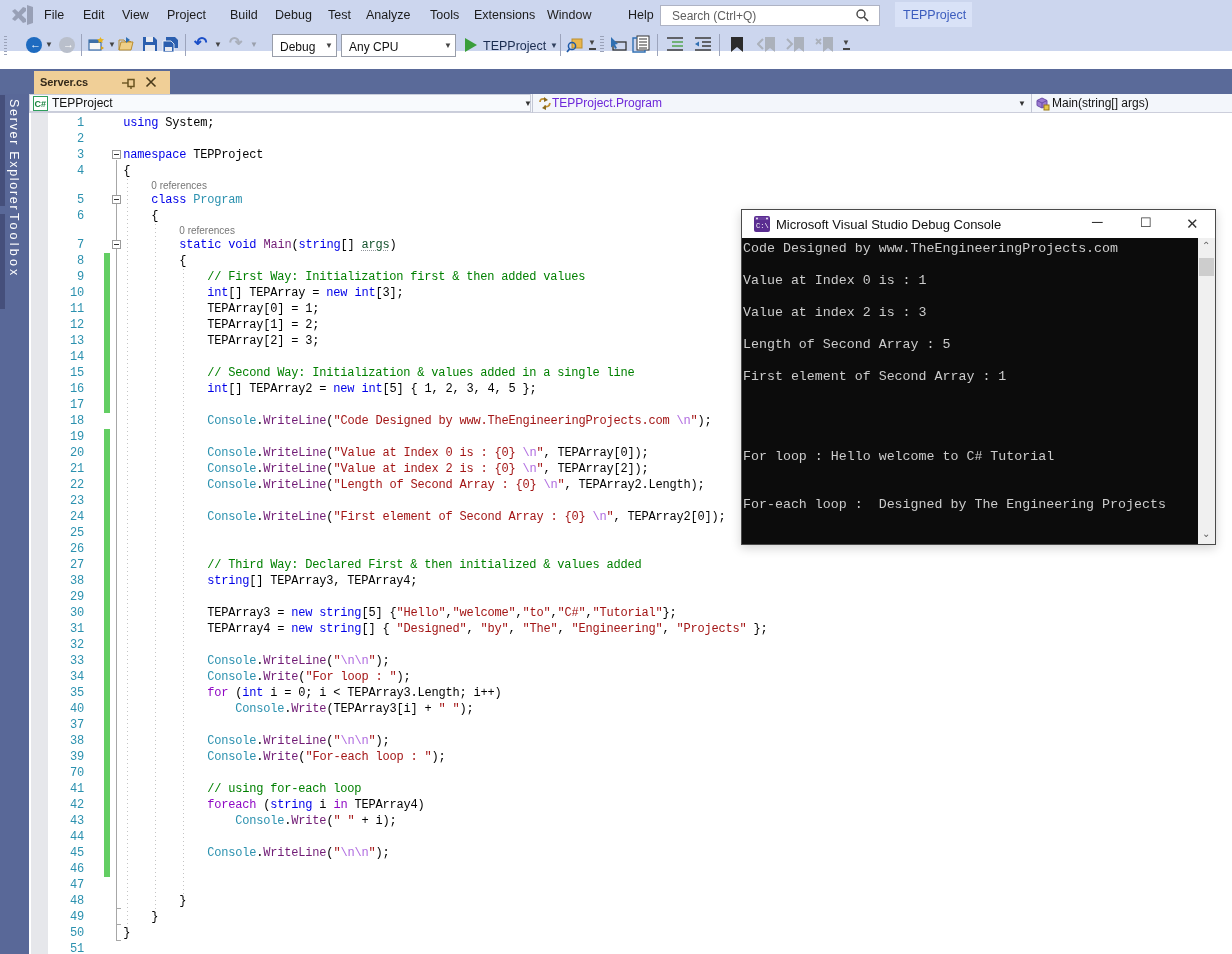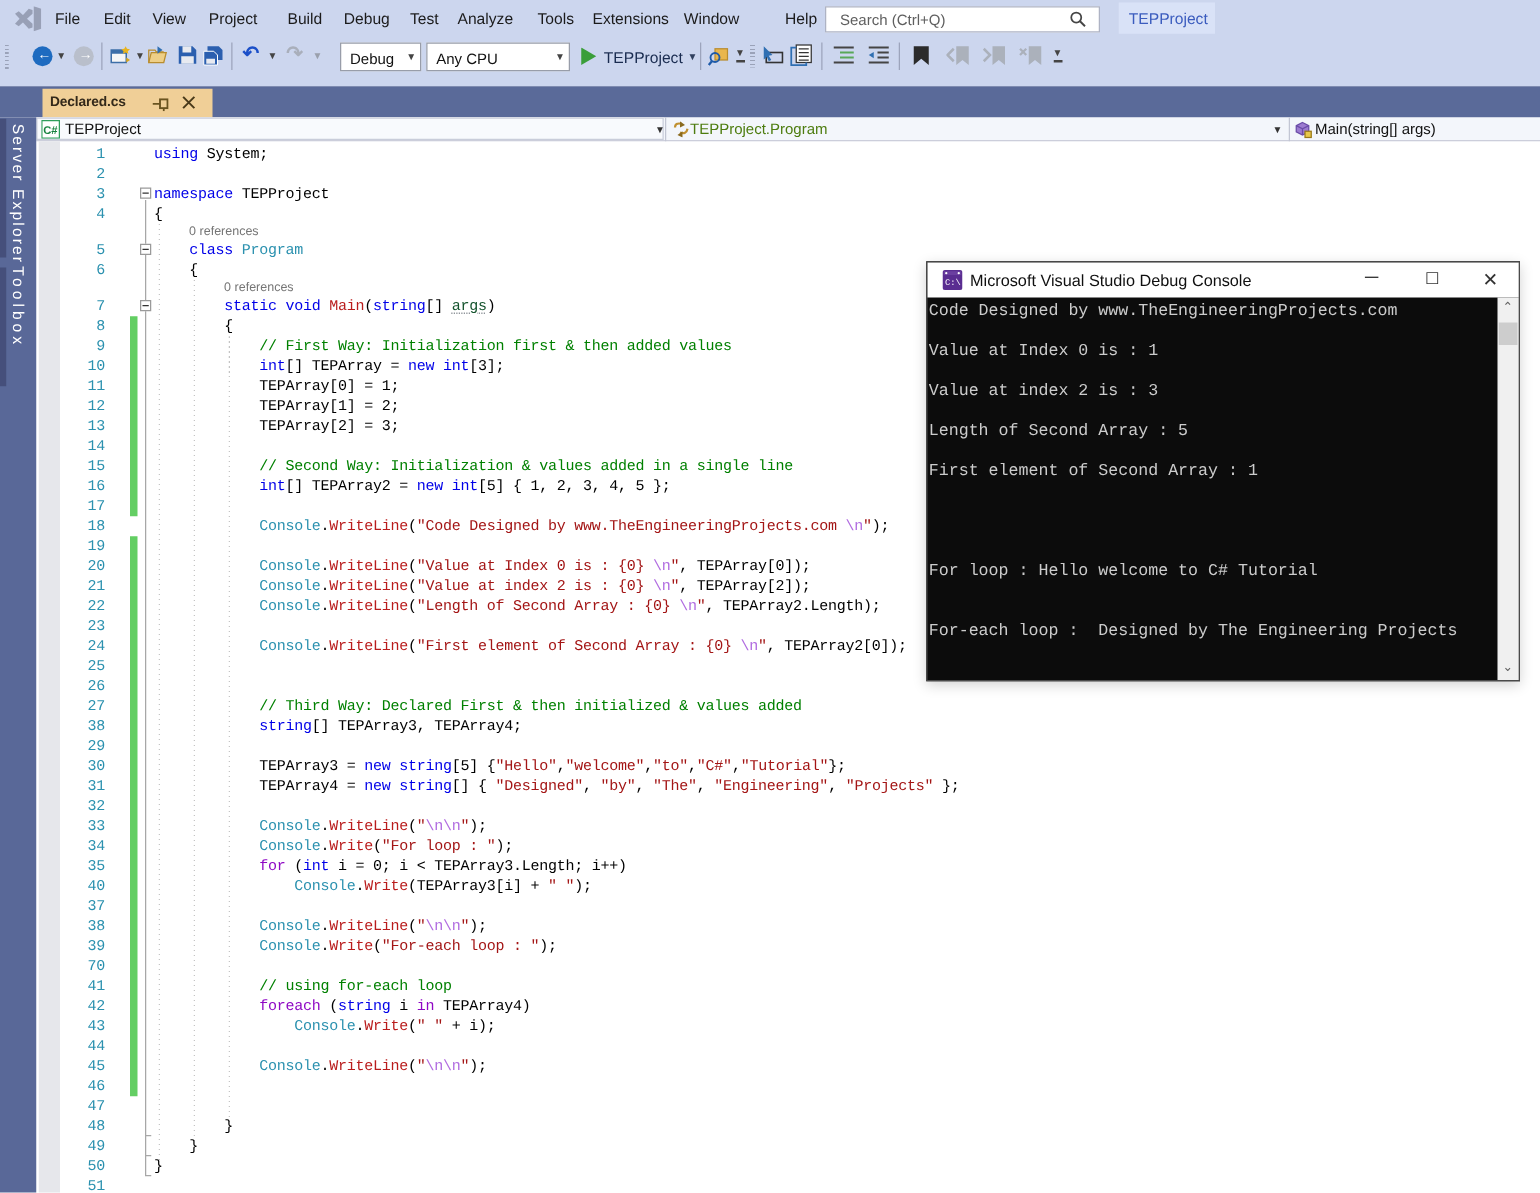--- a/index.html
+++ b/index.html
@@ -1,38 +1,38 @@
 <!DOCTYPE html>
 <html><head>
 <meta charset="utf-8">
 <style>
   * { margin:0; padding:0; box-sizing:border-box; }
   html,body { width:1232px; height:954px; overflow:hidden; background:#fff;
     font-family:"Liberation Sans", sans-serif; }
   .abs { position:absolute; }
   
-  #chrome { position:absolute; left:0; top:0; width:1232px; height:69px; background:#CCD6EE; }
+  #chrome { position:absolute; left:0; top:0; width:1232px; height:51px; background:#CCD6EE; }
   .mi { position:absolute; top:8px; font-size:12.5px; color:#1b1b1b; }
   #tabstrip { position:absolute; left:0; top:69px; width:1232px; height:25px; background:#5A6A99; }
   #tab1 { position:absolute; left:34px; top:71px; width:136px; height:23px; background:#F0CF97; }
   #navbar { position:absolute; left:29px; top:94px; width:1203px; height:19px; background:#F3F6FB; border-bottom:1px solid #CCCEDB; }
   #sidebar { position:absolute; left:0; top:94px; width:29px; height:860px; background:#596898; }
   .vtab { position:absolute; left:7px; color:#FFFFFF; font-size:12.5px;
     writing-mode:vertical-rl; letter-spacing:1.7px; }
   .vnotch { position:absolute; left:0; width:5px; background:#454F7B; }
   
   #margin { position:absolute; left:31px; top:113px; width:17px; height:841px; background:#E6E7EB; }
   .mono { font-family:"Liberation Mono", monospace; font-size:12px; letter-spacing:-0.2px; }
   #lnum { position:absolute; left:40px; top:114.9px; width:44px; text-align:right;
     color:#2B91AF; }
   #code { position:absolute; left:123.3px; top:114.9px; white-space:pre; color:#000; }
   #lnum div, #code div { height:16px; line-height:16px; }
   #lnum .sp, #code .sp { height:13px; line-height:13px; }
   #code .sp { font-family:"Liberation Sans", sans-serif; font-size:10px; color:#767676; letter-spacing:0; }
-  .k { color:#0000E8; } .t { color:#2B91AF; } .m { color:#b91c1c; }
+  .k { color:#0000E8; } .t { color:#2B91AF; } .m { color:#701a75; }
   .s { color:#A31515; } .c { color:#008000; } .p { color:#8F08C4; }
   .e { color:#B06BE0; } .g { color:#14532d; }
   .du { text-decoration:underline dotted #90959b; text-underline-offset:2px; }
   .gbar { position:absolute; left:104px; width:5.5px; background:#63CE63; }
   .guide { position:absolute; width:1px;
     background:repeating-linear-gradient(to bottom,#C4C4C4 0 1px,transparent 1px 4px); }
   .oline { position:absolute; left:116px; width:1px; background:#A7A7A7; }
   .otick { position:absolute; left:116px; width:5px; height:1px; background:#A7A7A7; }
   .fold { position:absolute; left:112px; width:9px; height:9px; background:#fff; border:1px solid #9a9a9a; }
   .fold i { position:absolute; left:1px; top:3px; width:5px; height:1px; background:#333; }
@@ -168,21 +168,21 @@
   </svg>
   <svg class="abs" style="left:815px;top:36px" width="19" height="17" viewBox="0 0 19 17">
     <path d="M8 1 H18 V16 L13 12 L8 16 Z" fill="#ABB1BB"></path>
     <path d="M1 3 L6 8 M6 3 L1 8" stroke="#ABB1BB" stroke-width="1.8"></path>
   </svg>
   <span class="abs" style="left:842px;top:38px;font-size:8px;color:#444">▼</span>
   <div class="abs" style="left:843px;top:48px;width:7px;height:1.5px;background:#444"></div>
 </div>
 <div id="tabstrip"></div>
 <div id="tab1">
-  <span class="abs" style="left:6px;top:5px;font-size:11px;color:#33291A;font-weight:600;letter-spacing:-0.1px">Declared.cs</span>
+  <span class="abs" style="left:6px;top:5px;font-size:11px;color:#33291A;font-weight:600;letter-spacing:-0.1px">Server.cs</span>
   <svg class="abs" style="left:88px;top:6px" width="13" height="12" viewBox="0 0 13 12">
     <line x1="0" y1="6" x2="6" y2="6" stroke="#6A5420" stroke-width="1.4"></line>
     <rect x="6" y="2.5" width="6" height="7" fill="none" stroke="#6A5420" stroke-width="1.5"></rect>
     <line x1="9" y1="9.5" x2="9" y2="12" stroke="#6A5420" stroke-width="1.4"></line>
   </svg>
   <svg class="abs" style="left:111px;top:5px" width="12" height="12" viewBox="0 0 12 12">
     <path d="M1.5 1.5 L10.5 10.5 M10.5 1.5 L1.5 10.5" stroke="#4A3A1A" stroke-width="1.6"></path>
   </svg>
 </div>
 <div id="navbar">
@@ -192,21 +192,21 @@
     <text x="1.5" y="11" font-size="9" font-weight="bold" fill="#17833F" font-family="Liberation Sans">C#</text>
   </svg>
   <span class="abs" style="left:23px;top:2px;font-size:12px;color:#111">TEPProject</span>
   <span class="abs" style="left:495px;top:5px;font-size:8px;color:#333">▼</span>
   <div class="abs" style="left:503px;top:0;width:1px;height:19px;background:#C2C6D4"></div>
   <svg class="abs" style="left:509px;top:3px" width="15" height="13" viewBox="0 0 15 13">
     <path d="M2 5 Q2 1 7 2 M6 9 Q11 11 12 6" fill="none" stroke="#C09030" stroke-width="1.8"></path>
     <polygon points="6,0 10,3 6,5" fill="#8A6A1E"></polygon>
     <polygon points="8,8 4,11 8,13" fill="#8A6A1E"></polygon>
   </svg>
-  <span class="abs" style="left:523px;top:2px;font-size:12px;color:#4d7c0f">TEPProject.Program</span>
+  <span class="abs" style="left:523px;top:2px;font-size:12px;color:#6d28d9">TEPProject.Program</span>
   <span class="abs" style="left:989px;top:5px;font-size:8px;color:#333">▼</span>
   <div class="abs" style="left:1002px;top:0;width:1px;height:19px;background:#C2C6D4"></div>
   <svg class="abs" style="left:1007px;top:3px" width="14" height="14" viewBox="0 0 14 14">
     <path d="M6 1 L11 3.5 L11 8.5 L6 11 L1 8.5 L1 3.5 Z" fill="#9C7BD0" stroke="#6A4CA8"></path>
     <path d="M1 3.5 L6 6 L11 3.5 M6 6 L6 11" fill="none" stroke="#6A4CA8"></path>
     <rect x="8" y="8" width="5" height="5" fill="#E8C84A" stroke="#9A7A18"></rect>
   </svg>
   <span class="abs" style="left:1023px;top:2px;font-size:12px;color:#111">Main(string[] args)</span>
 </div>
 <div id="sidebar">

